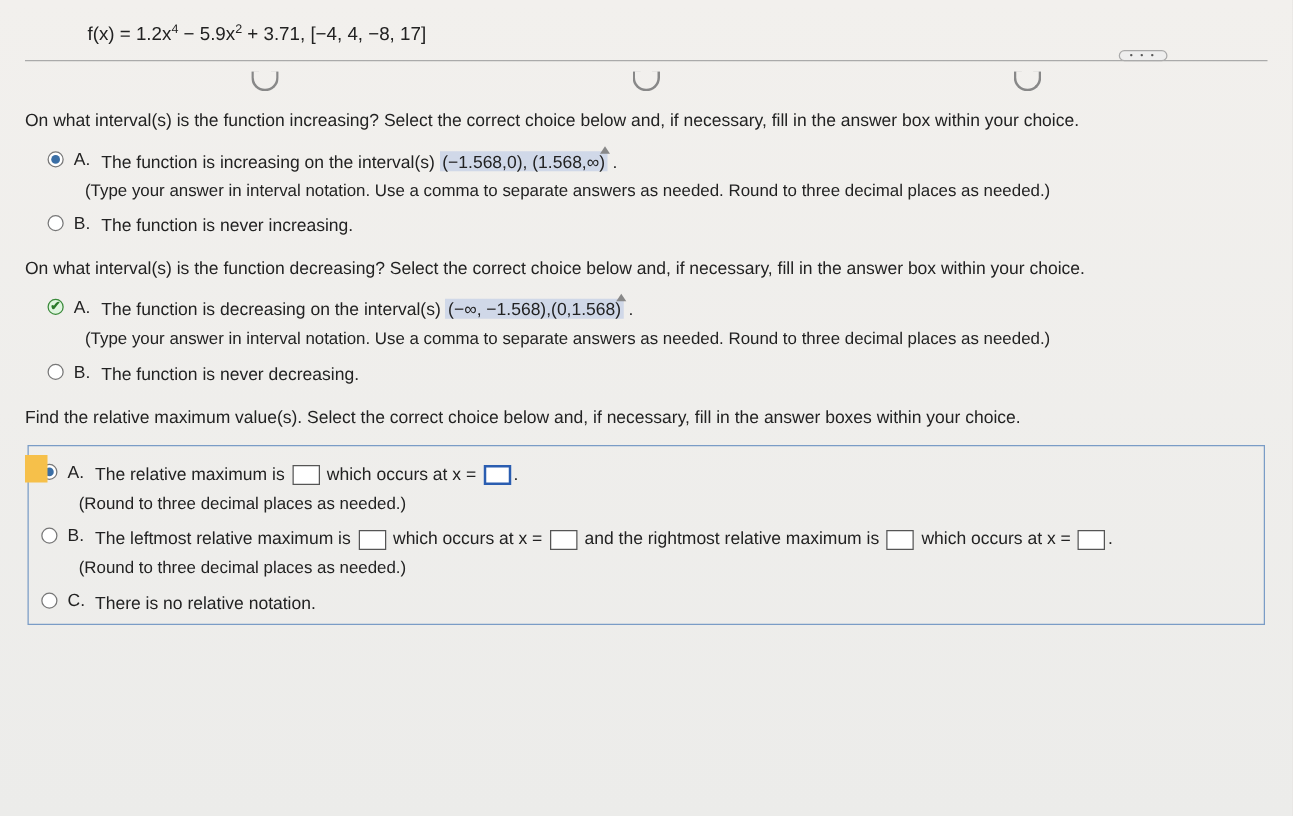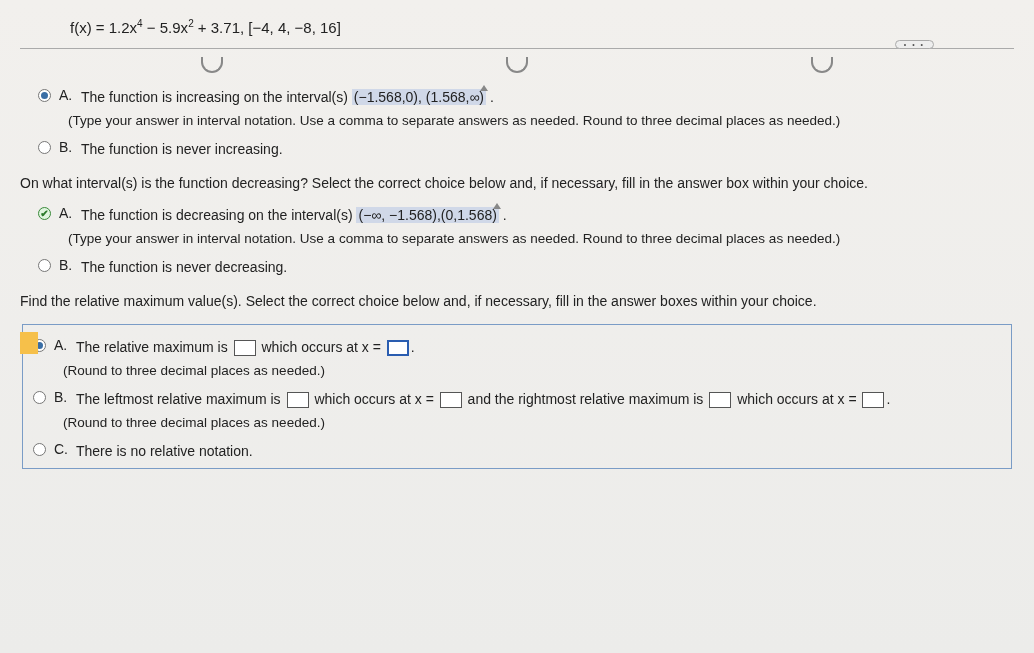--- a/index.html
+++ b/index.html
@@ -150,33 +150,34 @@
     margin-top: -2px;
   }
   .q3-wrap { position: relative; }
 </style>
 </head>
 <body>
 
 <div class="page">
 
   <div class="equation">
-    <span>f(x) = 1.2x</span><sup>4</sup><span> − 5.9x</span><sup>2</sup><span> + 3.71, [−4, 4, −8, 16]</span>
+    <span>f(x) = 1.2x</span><sup>4</sup><span> − 5.9x</span><sup>2</sup><span> + 3.71, [−4, 4, −8, 17]</span>
   </div>
 
   <div class="divider">
     <span class="dots-pill">• • •</span>
   </div>
 
   <div class="smiles">
     <div class="smile"></div>
     <div class="smile"></div>
     <div class="smile"></div>
   </div>
 
+  <div class="question">On what interval(s) is the function increasing? Select the correct choice below and, if necessary, fill in the answer box within your choice.</div>
 
   <div class="choice-row">
     <div class="radio selected"></div>
     <div class="letter">A.</div>
     <div class="ctext">
       <span>The function is increasing on the interval(s) </span><span class="typed-answer">(−1.568,0), (1.568,∞)</span><span> .</span>
     </div>
   </div>
   <div class="hint">(Type your answer in interval notation. Use a comma to separate answers as needed. Round to three decimal places as needed.)</div>
 

